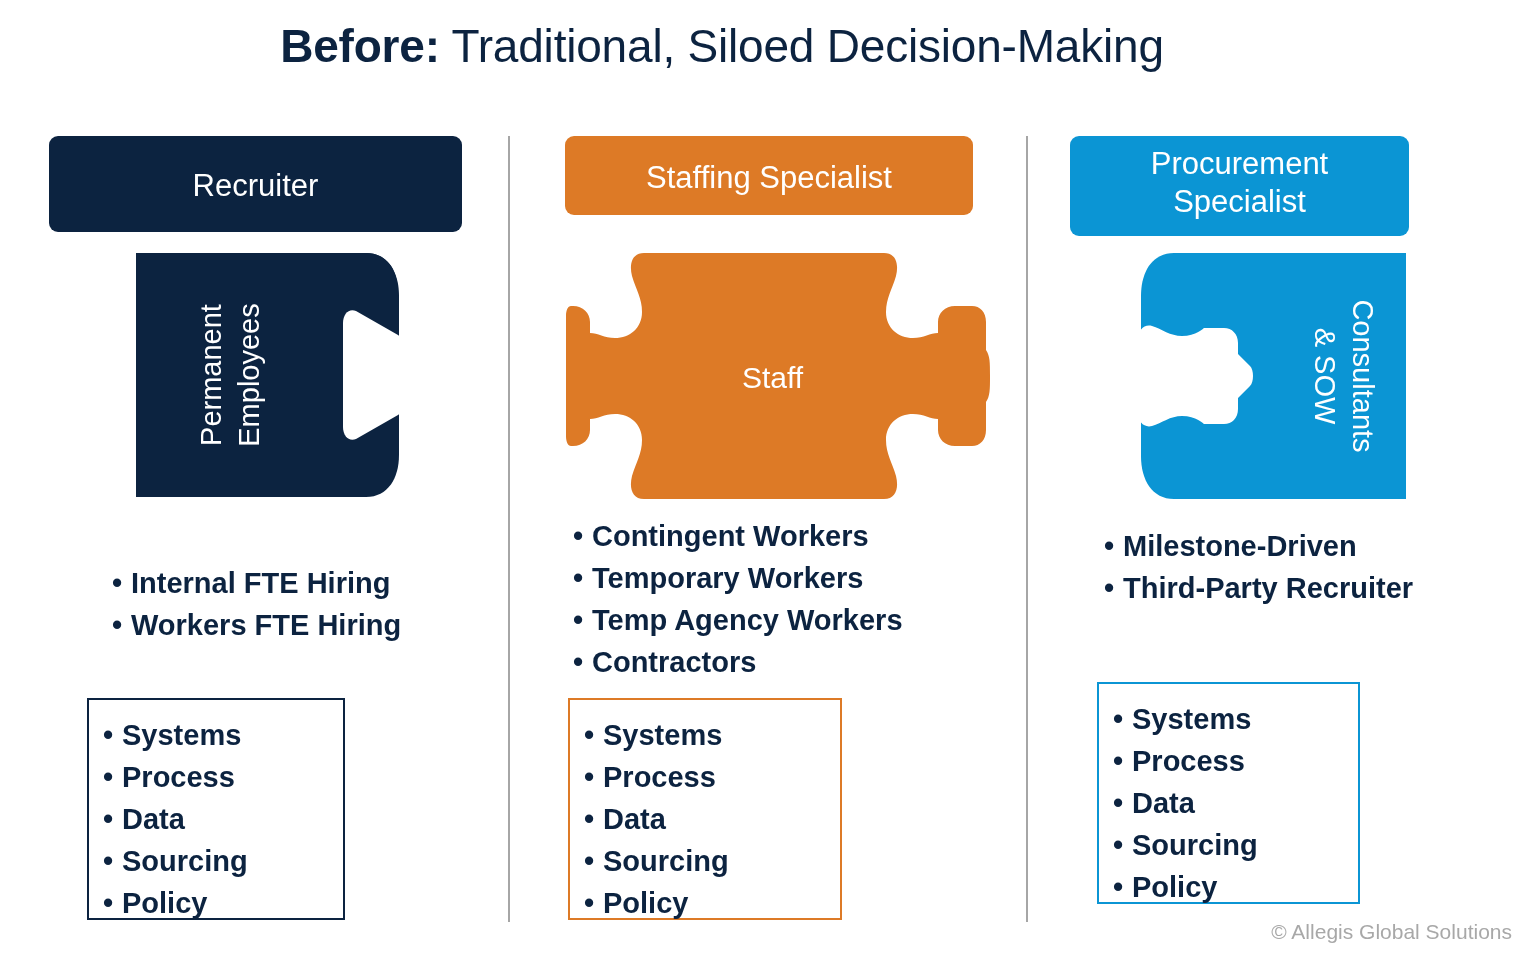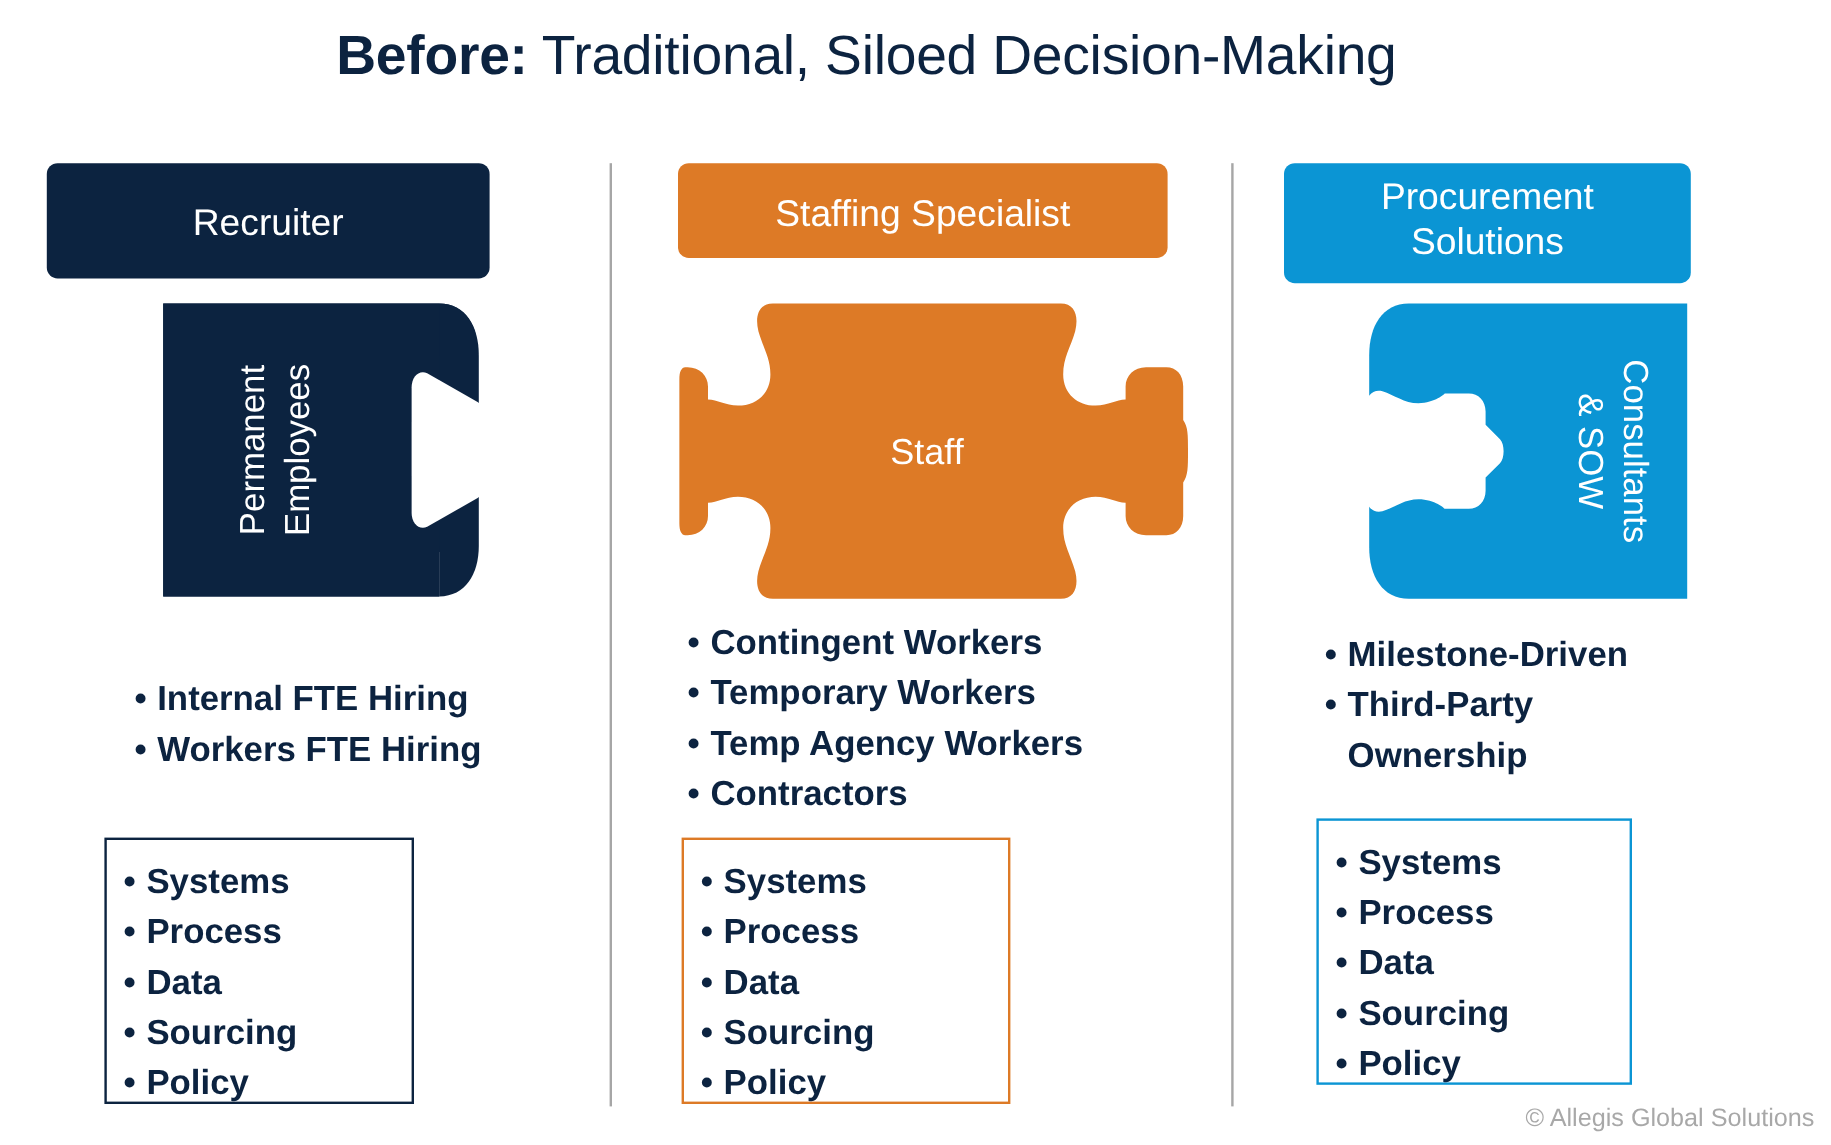--- a/index.html
+++ b/index.html
@@ -54,21 +54,21 @@
     align-items: center;
     justify-content: center;
     text-align: center;
     color: #ffffff;
     font-size: 31px;
     line-height: 38px;
     font-weight: 400;
     box-sizing: border-box;
     padding: 0 12px;
   }
-  #role-header-1 { left: 39px;   top: 136px; width: 369px; height: 96px;  background: var(--navy); }
+  #role-header-1 { left: 49px;   top: 136px; width: 413px; height: 96px;  background: var(--navy); }
   #role-header-2 { left: 565px;  top: 136px; width: 408px; height: 79px;  background: var(--orange); }
   #role-header-3 { left: 1070px; top: 136px; width: 339px; height: 100px; background: var(--blue); }
 
   #role-header-2 .rh-text { transform: translateY(2px); }
   #role-header-1 .rh-text { transform: translateY(2px); }
   #role-header-3 .rh-text { transform: translateY(-3px); }
 
   :root {
     --navy:   #0C2340;
     --orange: #DD7A26;
@@ -377,21 +377,21 @@
     </div>
     <div class="bullet-row">
       <span class="dot">•</span>
       <span class="btext">Policy</span>
     </div>
   </div>
 
   <div class="role-header" id="role-header-3">
     <span class="rh-text">
       <span>Procurement</span><br>
-      <span>Solutions</span>
+      <span>Specialist</span>
     </span>
   </div>
 
   <div class="puzzle" id="puzzle-3">
     <svg width="272" height="252" viewBox="0 0 272 252" xmlns="http://www.w3.org/2000/svg">
       <path fill="#0B95D4" d="
         M 36 3
         L 268 3
         L 268 249
         L 36 249
@@ -426,21 +426,21 @@
     </div>
   </div>
 
   <div class="bullets" id="bullets-3">
     <div class="bullet-row">
       <span class="dot">•</span>
       <span class="btext">Milestone-Driven</span>
     </div>
     <div class="bullet-row">
       <span class="dot">•</span>
-      <span class="btext">Third-Party Ownership</span>
+      <span class="btext">Third-Party Recruiter</span>
     </div>
   </div>
 
   <div class="cap-box" id="cap-box-3">
     <div class="bullet-row">
       <span class="dot">•</span>
       <span class="btext">Systems</span>
     </div>
     <div class="bullet-row">
       <span class="dot">•</span>

